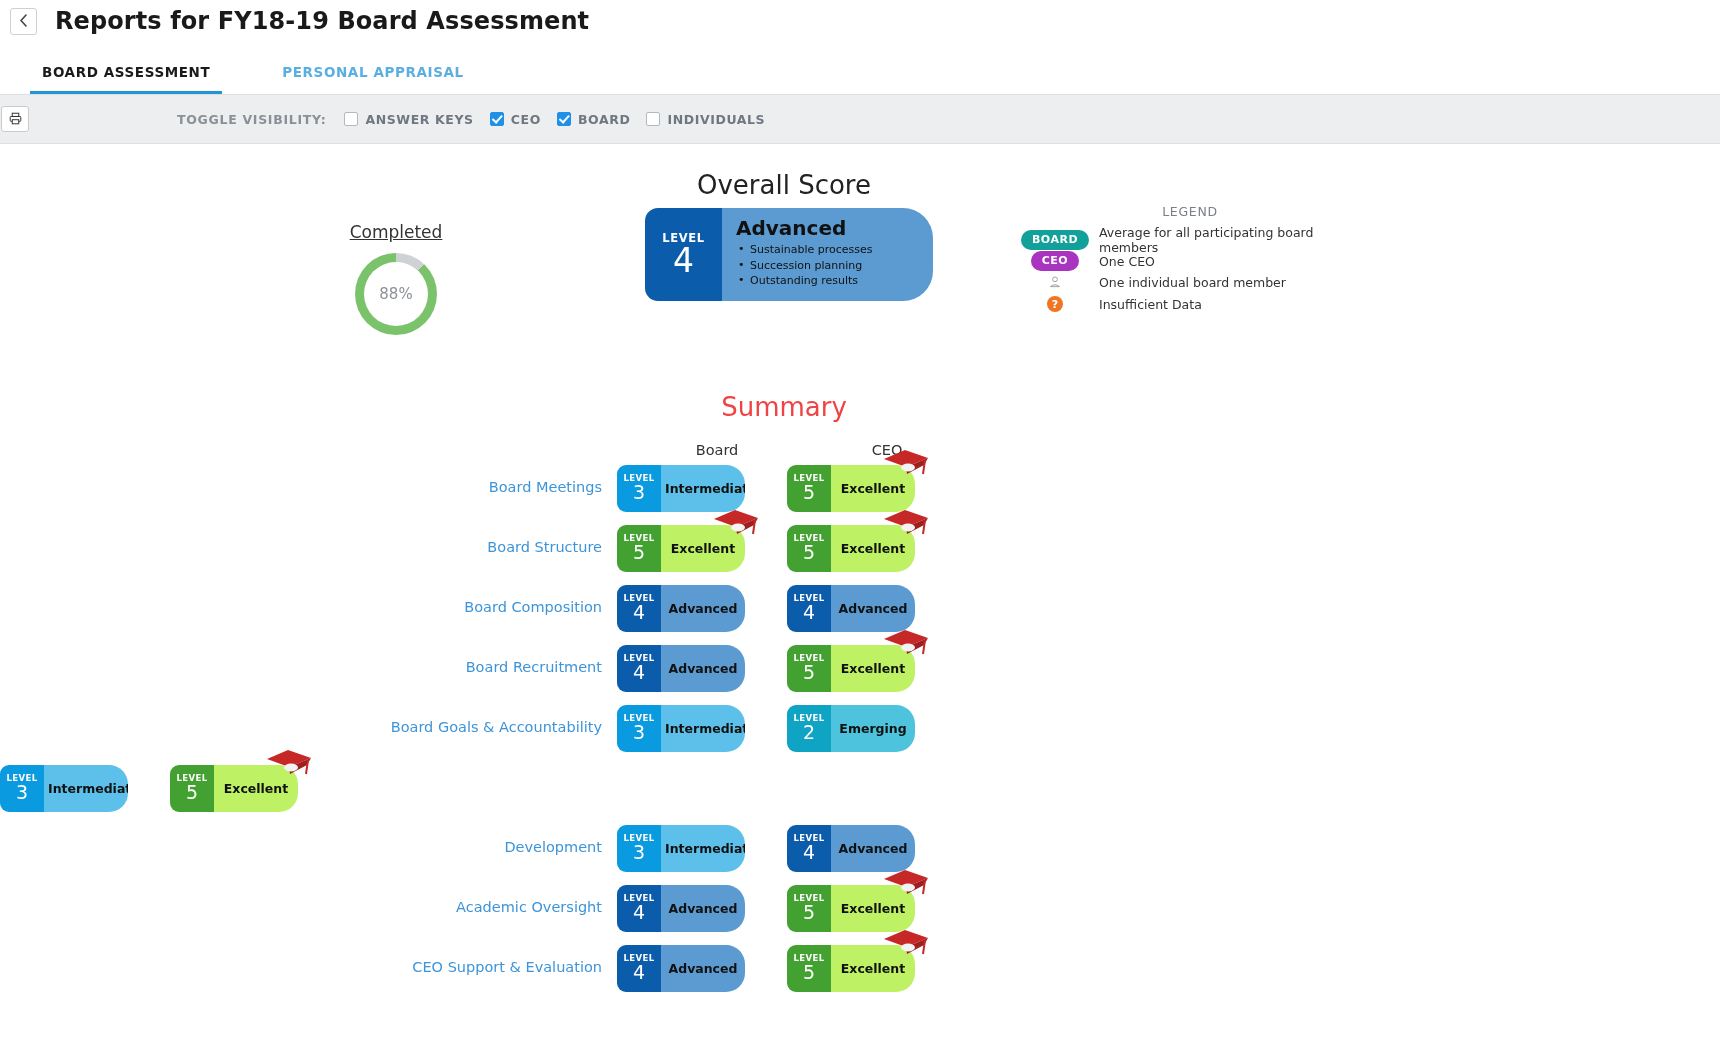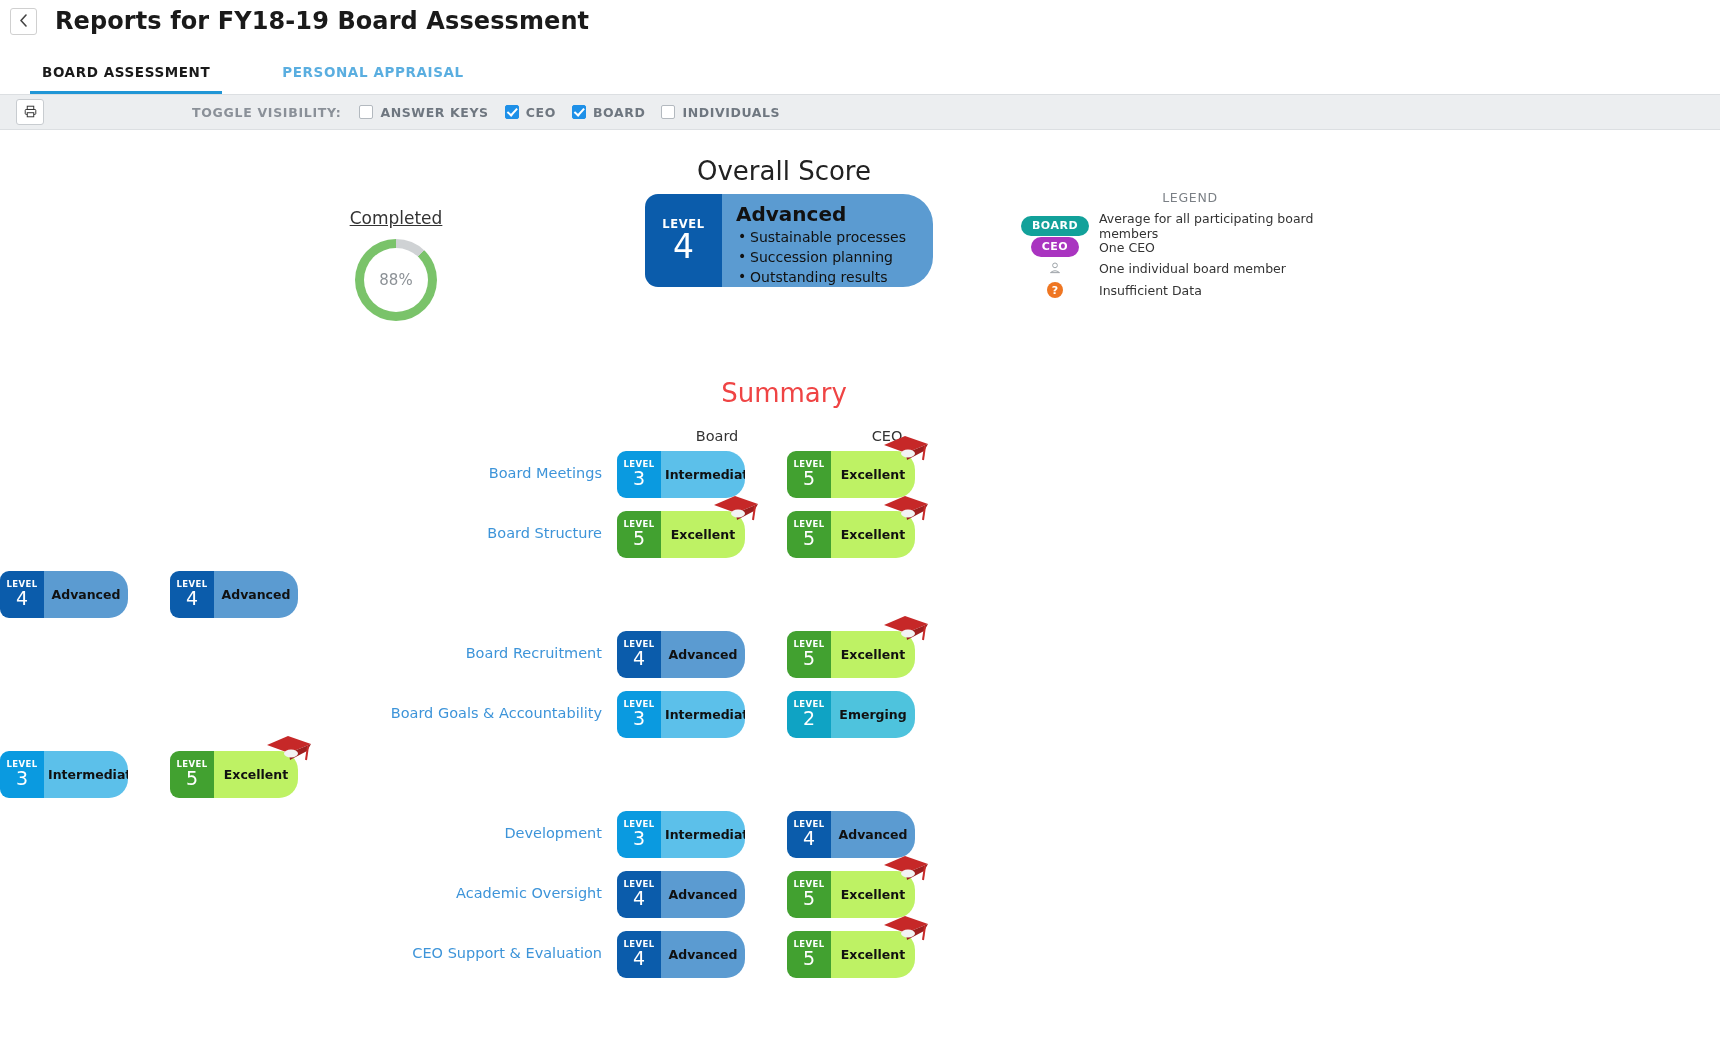--- a/index.html
+++ b/index.html
@@ -46,26 +46,26 @@
     position: relative;
   }
   .tab.active { color: #1a1a1a; }
   .tab.active::after {
     content: ""; position: absolute; left: 0; right: 0; bottom: 0;
     height: 3px; background: #2196d6;
   }
 
   
   .toolbar {
-    height: 36px;
+    height: 50px;
     background: #eceef0;
     border-top: 1px solid #dcdfe2;
     border-bottom: 1px solid #dcdfe2;
     display: flex; align-items: center;
-    padding-left: 16px;
+    padding-left: 1px;
   }
   .print-btn {
     width: 28px; height: 26px;
     background: #fff; border: 1px solid #c8ccd0; border-radius: 3px;
     display: flex; align-items: center; justify-content: center;
     cursor: pointer;
   }
   .toggle-area {
     display: flex; align-items: center;
     margin-left: 148px;
@@ -138,21 +138,21 @@
   }
   .score-card .lvl .t { font-size: 11.5px; font-weight: bold; letter-spacing: 0.6px; }
   .score-card .lvl .n { font-size: 33px; font-weight: normal; line-height: 1.05; margin-top: -1px;}
   .score-card .body {
     flex: 1; background: #5b9bd1; padding: 8px 12px 8px 14px;
     color: #111;
   }
   .score-card .body h3 { font-size: 20px; font-weight: bold; margin-bottom: 2px; }
   .score-card .body ul { list-style: none; }
   .score-card .body li {
-    font-size: 14px; line-height: 1.42; position: relative; padding-left: 14px;
+    font-size: 11px; line-height: 1.42; position: relative; padding-left: 14px;
   }
   .score-card .body li::before {
     content: "•"; position: absolute; left: 2px; top: -1px;
   }
 
   
   .legend {
     position: absolute; left: 1022px; top: 4px; width: 330px;
   }
   .legend-title {
@@ -422,20 +422,21 @@
           </div>
           <span class="cap"><svg width="46" height="30" viewBox="0 0 46 30">
               <polygon points="1,12 22,3 45,11 23,20" fill="#c62828"></polygon>
               <polygon points="45,11 23,20 24,27 41,18" fill="#9e1f1f"></polygon>
               <ellipse cx="25" cy="20.5" rx="7" ry="4" fill="#f3f3f3"></ellipse>
               <line x1="42" y1="13" x2="40" y2="27" stroke="#c62828" stroke-width="2"></line>
             </svg></span>
         </div>
       </div>
       <div class="srow">
+        <div class="label">Board Composition</div>
         <div class="cardwrap ">
           <div class="lcard lv4">
             <div class="lvl">
               <span class="t">LEVEL</span>
               <span class="n">4</span>
             </div>
             <div class="body">Advanced</div>
           </div>
         </div>
         <div class="cardwrap second">

